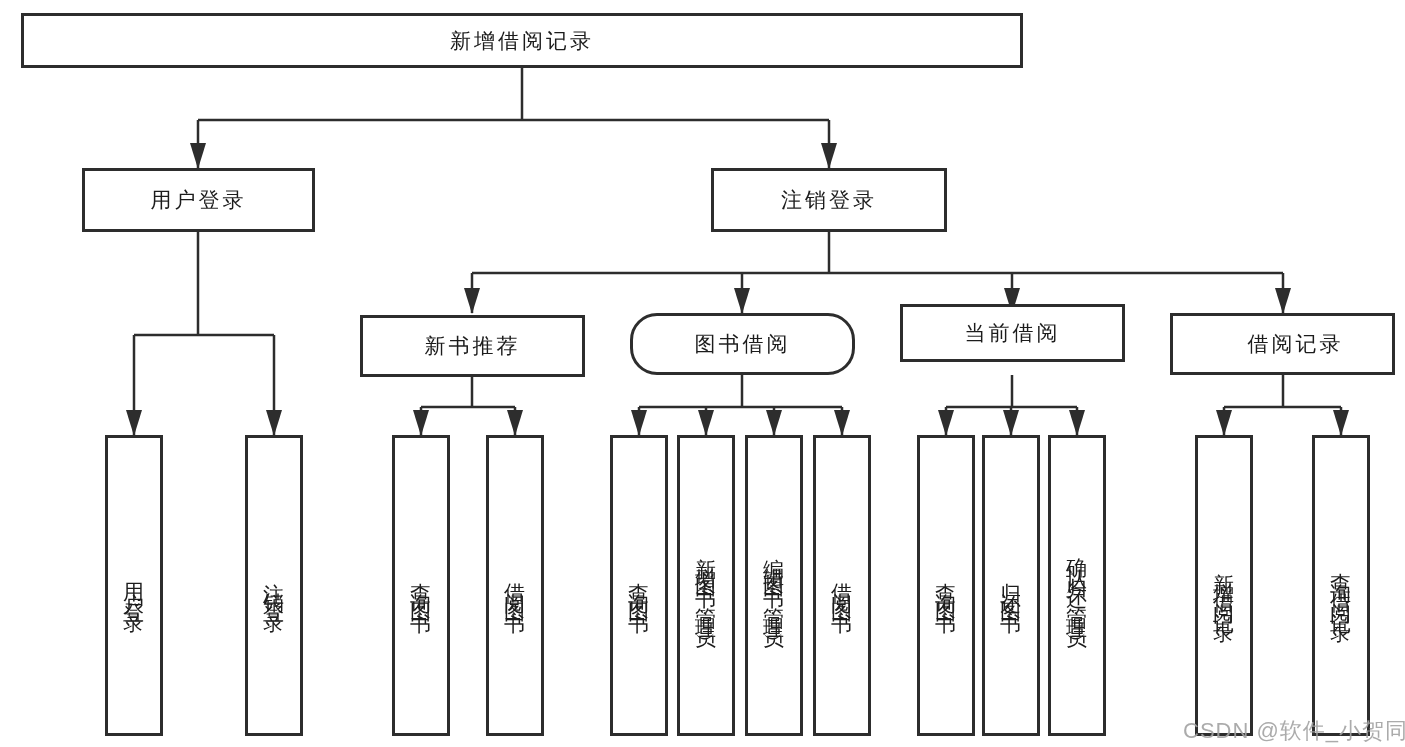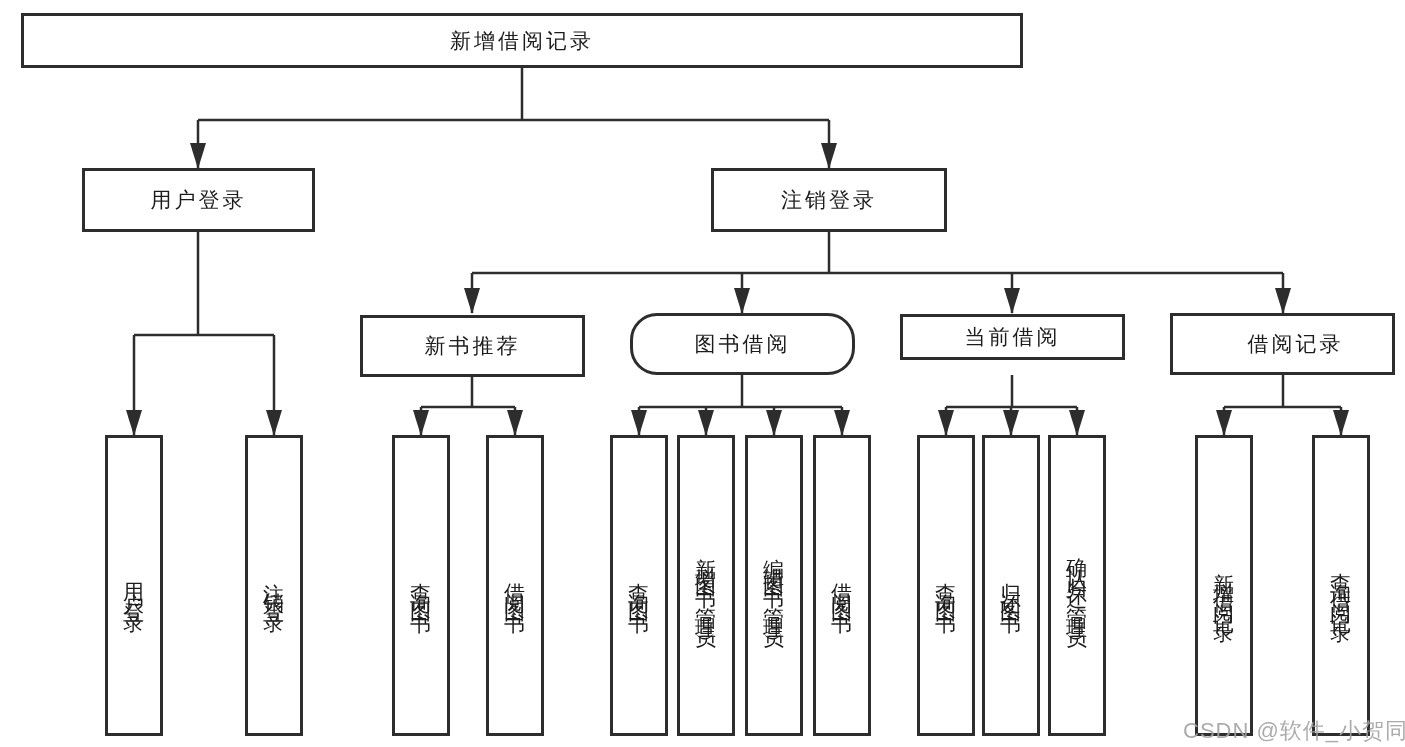--- a/index.html
+++ b/index.html
@@ -84,21 +84,21 @@
   <div class="box" style="left:711px;top:168px;width:236px;height:64px;">
     <span>注销登录</span>
   </div>
 
   <div class="box" style="left:360px;top:315px;width:225px;height:62px;">
     <span>新书推荐</span>
   </div>
   <div class="box" style="left:630px;top:313px;width:225px;height:62px;border-radius:27px;">
     <span>图书借阅</span>
   </div>
-  <div class="box" style="left:900px;top:314px;width:225px;height:46px;">
+  <div class="box" style="left:900px;top:304px;width:225px;height:58px;">
     <span>当前借阅</span>
   </div>
   <div class="box" style="left:1170px;top:313px;width:225px;height:62px;padding-left:26px;">
     <span>借阅记录</span>
   </div>
 
   <div class="box leaf" style="left:105px;">
     <span class="vtext">用户登录</span>
   </div>
   <div class="box leaf" style="left:245px;">

